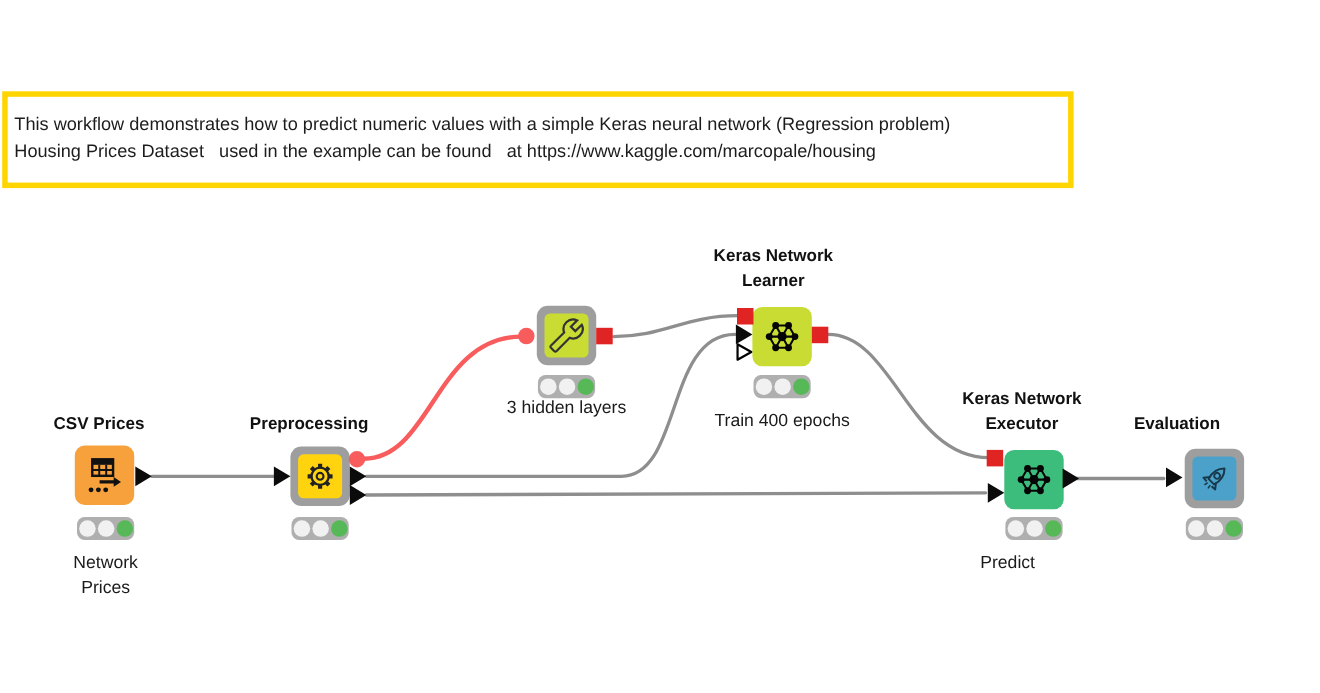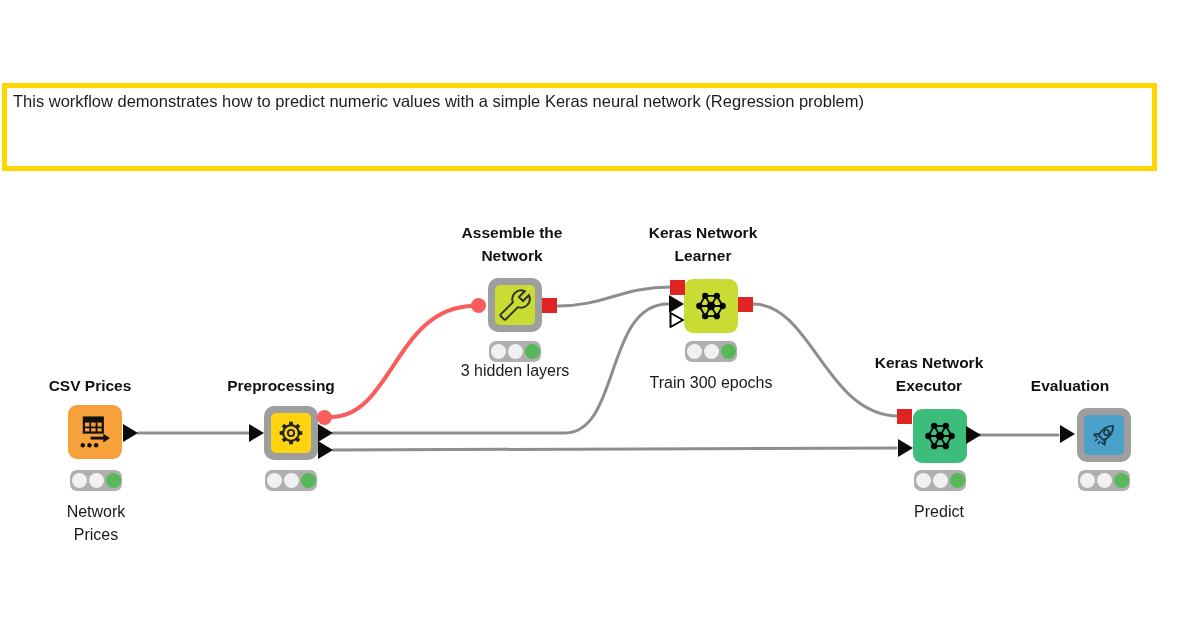--- a/index.html
+++ b/index.html
@@ -3,22 +3,22 @@
 <meta charset="utf-8">
 <style>
   * { margin:0; padding:0; box-sizing:border-box; }
   html,body { background:#ffffff; }
   #canvas {
     position:relative; width:1200px; height:630px; overflow:hidden;
     font-family:"Liberation Sans", sans-serif; background:#ffffff; color:#141414;
   }
   
   .annotation {
-    position:absolute; left:2px; top:83px; width:1155px; height:88px;
-    background:#ffffff; border:5px solid #ffd500; padding:1px 6px;
+    position:absolute; left:2px; top:83px; width:974px; height:88px;
+    background:#ffffff; border:5px solid #ffd500; padding:13px 6px;
   }
   .annotation-line {
     font-size:16.5px; line-height:25px; color:#1c1c1c; white-space:pre-wrap;
   }
   
   #wires { position:absolute; left:0; top:0; width:1200px; height:630px; z-index:1; }
   .conn { fill:none; stroke-width:3; stroke-linecap:round; }
   .conn-red { fill:none; stroke-width:4; stroke-linecap:round; }
   
   .nsq {
@@ -60,20 +60,21 @@
   }
   .dot { width:15px; height:15px; border-radius:50%; }
 </style>
 </head>
 <body>
 
 <div id="canvas">
 
   <div class="annotation" style="border-color: rgb(255, 213, 0);">
     <div class="annotation-line">This workflow demonstrates how to predict numeric values with a simple Keras neural network (Regression problem)</div>
+    <div class="annotation-line">Housing Prices Dataset   used in the example can be found   at https://www.kaggle.com/marcopale/housing</div>
   </div>
 
   <svg id="wires" xmlns="http://www.w3.org/2000/svg" viewBox="0 0 1200 630">
     <path class="conn" d="M138,433 L249,433" stroke="#8e8e8e"></path>
     <path class="conn-red" d="M331,417 C392,417 396,306 474,306" stroke="#f85c5c"></path>
     <path class="conn" d="M333,433 L565,433 C620,433 605,304 668,304" stroke="#8e8e8e"></path>
     <path class="conn" d="M333,450 L896,448" stroke="#8e8e8e"></path>
     <path class="conn" d="M558,306 C604,306 622,287 671,287" stroke="#8e8e8e"></path>
     <path class="conn" d="M753,304 C812,304 826,416 899,416" stroke="#8e8e8e"></path>
     <path class="conn" d="M975,435 L1058,435" stroke="#8e8e8e"></path>
@@ -127,22 +128,20 @@
   <div class="tri" style="left:249px; top:424px;"></div>
   <div class="pcirc" style="left: 317px; top: 410px; background-color: rgb(248, 92, 92);"></div>
   <div class="tri" style="left:318px; top:424px;"></div>
   <div class="tri" style="left:318px; top:441px;"></div>
   <div class="light" style="left: 265px; top: 470px; background-color: rgb(175, 175, 175);">
     <span class="dot" style="background-color: rgb(241, 241, 241);"></span>
     <span class="dot" style="background-color: rgb(241, 241, 241);"></span>
     <span class="dot" style="background-color: rgb(87, 184, 87);"></span>
   </div>
 
-  <div class="ntitle" style="left:512px; top:221px;">Assemble the
-Network</div>
   <div class="frame" style="left: 488px; top: 278px; background-color: rgb(158, 158, 158);">
     <div class="inner" style="background-color: rgb(201, 220, 51);">
       <span class="icon">
         <svg width="32" height="32" viewBox="0 0 24 24">
           <path d="M22.7 19l-9.1-9.1c.9-2.3.4-5-1.5-6.9-2-2-5-2.4-7.4-1.3L9 6 6 9 1.6 4.7C.4 7.1.9 10.1 2.9 12.1c1.9 1.9 4.6 2.4 6.9 1.5l9.1 9.1c.4.4 1 .4 1.4 0l2.3-2.3c.5-.4.5-1.1.1-1.4z" fill="none" stroke="#333" stroke-width="1.5" transform="translate(24,0) scale(-1,1)"></path>
         </svg>
       </span>
     </div>
   </div>
   <div class="pcirc" style="left: 471px; top: 298px; background-color: rgb(248, 92, 92);"></div>
@@ -179,21 +178,21 @@
     <svg width="16" height="18" viewBox="0 0 16 18">
         <polygon points="1.5,2 14,9 1.5,16" fill="#ffffff" stroke="#000000" stroke-width="2" stroke-linejoin="round"></polygon>
       </svg>
   </span>
   <div class="psq" style="left: 738px; top: 297px; background-color: rgb(224, 36, 36);"></div>
   <div class="light" style="left: 685px; top: 341px; background-color: rgb(175, 175, 175);">
     <span class="dot" style="background-color: rgb(241, 241, 241);"></span>
     <span class="dot" style="background-color: rgb(241, 241, 241);"></span>
     <span class="dot" style="background-color: rgb(87, 184, 87);"></span>
   </div>
-  <div class="nlabel" style="left:711px; top:371px;">Train 300 epochs</div>
+  <div class="nlabel" style="left:711px; top:371px;">Train 400 epochs</div>
 
   <div class="ntitle" style="left:929px; top:351px;">Keras Network
 Executor</div>
   <div class="nsq" style="left: 913px; top: 409px; background-color: rgb(61, 189, 124);">
     <span class="icon">
       <svg width="42" height="42" viewBox="0 0 36 36">
         <g stroke="#050505" stroke-width="1.6" fill="none">
           <polygon points="28,18 23,9.3 13,9.3 8,18 13,26.7 23,26.7"></polygon>
           <path d="M18 18 L28 18 M18 18 L23 9.3 M18 18 L13 9.3 M18 18 L8 18 M18 18 L13 26.7 M18 18 L23 26.7"></path>
         </g>
@@ -208,21 +207,21 @@
     </span>
   </div>
   <div class="psq" style="left: 897px; top: 409px; background-color: rgb(224, 36, 36);"></div>
   <div class="tri" style="left:898px; top:439px;"></div>
   <div class="tri" style="left:966px; top:426px;"></div>
   <div class="light" style="left: 914px; top: 470px; background-color: rgb(175, 175, 175);">
     <span class="dot" style="background-color: rgb(241, 241, 241);"></span>
     <span class="dot" style="background-color: rgb(241, 241, 241);"></span>
     <span class="dot" style="background-color: rgb(87, 184, 87);"></span>
   </div>
-  <div class="nlabel" style="left:939px; top:500px;">Predict</div>
+  <div class="nlabel" style="left:916px; top:500px;">Predict</div>
 
   <div class="ntitle" style="left:1070px; top:374px;">Evaluation</div>
   <div class="frame" style="left: 1077px; top: 408px; background-color: rgb(158, 158, 158);">
     <div class="inner" style="background-color: rgb(75, 161, 201);">
       <span class="icon">
         <svg width="36" height="36" viewBox="0 0 36 36">
           <g transform="rotate(45 18 18)" stroke="#17394a" fill="none" stroke-width="1.8" stroke-linejoin="round">
             <path d="M18 5 C22.5 9.5 23.5 16 21.5 22 L14.5 22 C12.5 16 13.5 9.5 18 5 Z"></path>
             <circle cx="18" cy="14.5" r="2.6" stroke-width="1.6"></circle>
             <path d="M14.5 19.5 L10.5 24.5 L14.8 24.8"></path>

